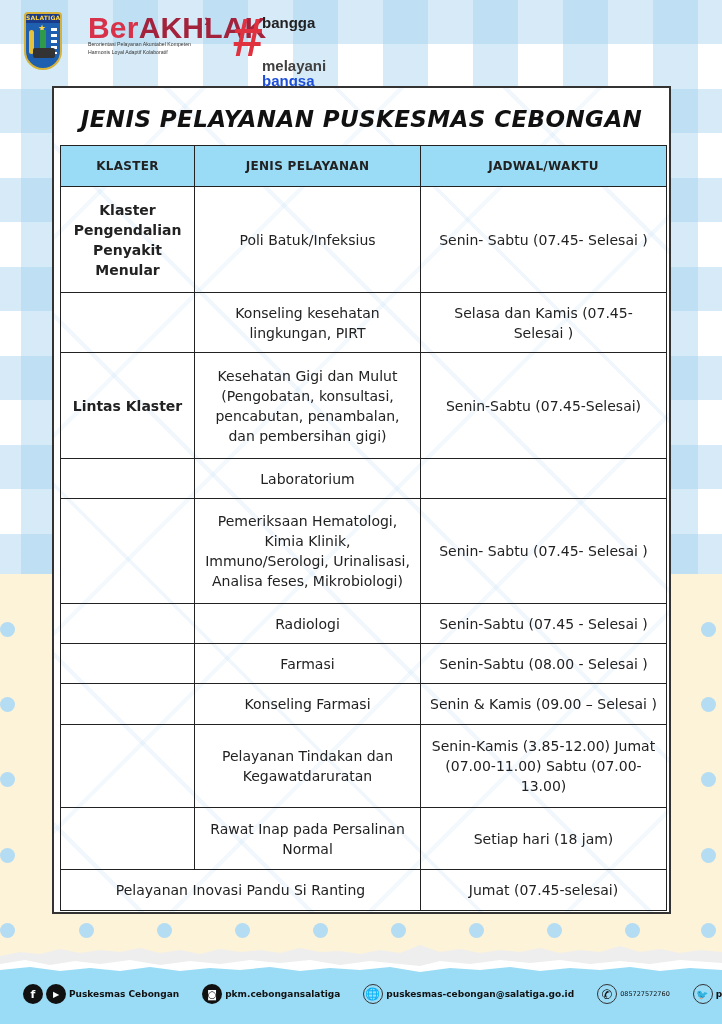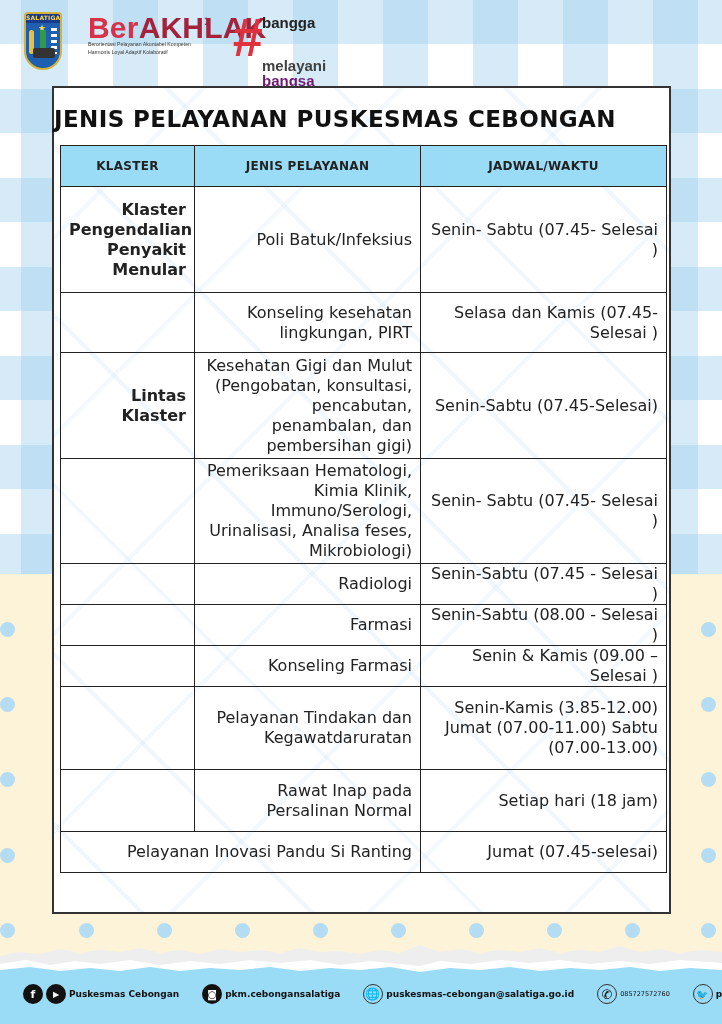--- a/index.html
+++ b/index.html
@@ -55,49 +55,50 @@
   .berakhlak-title { font-size: 30px; font-weight: bold; color: #d8324a; letter-spacing: 0.2px; line-height: 24px; }
   .berakhlak-title .dark { color: #a3223c; }
   .berakhlak-chev { position: absolute; left: 116px; top: -6px; color: #a3223c; font-size: 18px; font-weight: bold; }
   .berakhlak-sub { font-size: 5.2px; color: #333; line-height: 7px; margin-top: 1px; }
 
   .bangga { position: absolute; left: 232px; top: 14px; height: 52px; }
   .bangga-hash { position: absolute; left: 0; top: -4px; font-size: 54px; font-weight: bold; color: #e0313f; line-height: 54px; font-style: italic; }
   .bangga-text { position: absolute; left: 30px; top: 1px; font-size: 15px; line-height: 15px; font-weight: bold; white-space: nowrap; }
   .bangga-text .l1 { color: #222; display: block; }
   .bangga-text .l2 { color: #404040; display: block; margin-top: 28px; }
-  .bangga-text .l3 { color: #701a75; display: block; }
+  .bangga-text .l3 { color: #1d4ed8; display: block; }
 
   
   .card {
     position: absolute; left: 52px; top: 86px; width: 619px; height: 828px;
     background: #ffffff;
     border: 2px solid #333;
   }
   .watermark {
     position: absolute; left: 0; top: 0; width: 100%; height: 100%;
     background-image:
       repeating-linear-gradient(45deg, transparent 0 60px, rgba(190,220,245,0.22) 60px 64px, transparent 64px 120px),
       repeating-linear-gradient(-45deg, transparent 0 70px, rgba(190,220,245,0.18) 70px 74px, transparent 74px 140px);
     pointer-events: none;
   }
   .title {
     position: absolute; left: 0; top: 18px; width: 100%;
-    font-size: 23px; color: #111; letter-spacing: 0.4px;
+    text-align: center; font-size: 23px; color: #111; letter-spacing: 0.4px;
     font-family: "DejaVu Sans", sans-serif;
+    font-style: italic;
   }
   table.svc {
     position: absolute; left: 6px; top: 57px; width: 606px;
     border-collapse: collapse; table-layout: fixed;
     font-family: "DejaVu Sans", sans-serif;
   }
   table.svc th, table.svc td {
     border: 1.5px solid #222;
-    font-size: 16px; color: #222; vertical-align: middle;
-    text-align: right; line-height: 20px;
+    font-size: 14px; color: #222; vertical-align: middle;
+    text-align: center; line-height: 20px;
     padding: 0 8px;
     background: transparent;
   }
   table.svc th {
     background: #9adcf6; font-weight: bold; text-align: center;
     font-size: 12px; height: 41px; letter-spacing: 0.3px;
   }
   td.klaster { font-weight: bold; font-size: 12.5px; line-height: 22px; }
   td.jadwal, td.jenis { font-weight: normal; }
 
@@ -202,20 +203,25 @@
       <tr style="height:60px">
         <td class="klaster"></td>
         <td class="jenis">Konseling kesehatan lingkungan, PIRT</td>
         <td class="jadwal">Selasa dan Kamis (07.45- Selesai )</td>
       </tr>
       <tr style="height:106px">
         <td class="klaster">Lintas Klaster</td>
         <td class="jenis">Kesehatan Gigi dan Mulut (Pengobatan, konsultasi, pencabutan, penambalan, dan pembersihan gigi)</td>
         <td class="jadwal">Senin-Sabtu (07.45-Selesai)</td>
       </tr>
+      <tr style="height:40px">
+        <td class="klaster"></td>
+        <td class="jenis">Laboratorium</td>
+        <td class="jadwal"></td>
+      </tr>
       <tr style="height:105px">
         <td class="klaster"></td>
         <td class="jenis">Pemeriksaan Hematologi, Kimia Klinik, Immuno/Serologi, Urinalisasi, Analisa feses, Mikrobiologi)</td>
         <td class="jadwal">Senin- Sabtu (07.45- Selesai )</td>
       </tr>
       <tr style="height:40px">
         <td class="klaster"></td>
         <td class="jenis">Radiologi</td>
         <td class="jadwal">Senin-Sabtu (07.45 - Selesai )</td>
       </tr>

